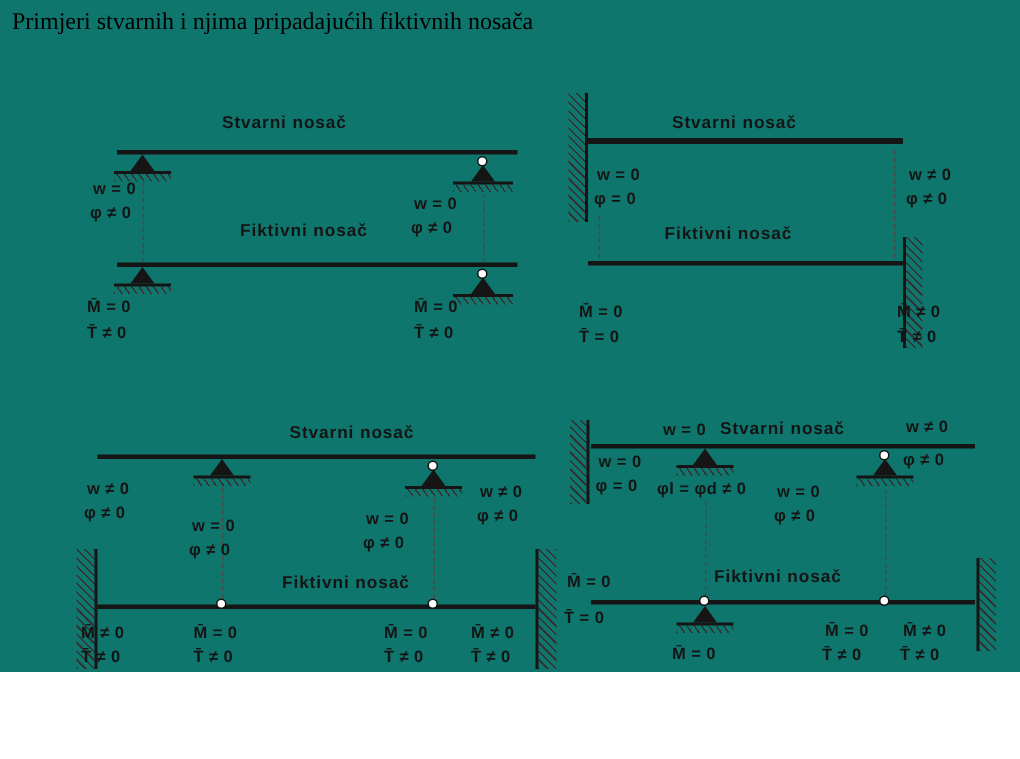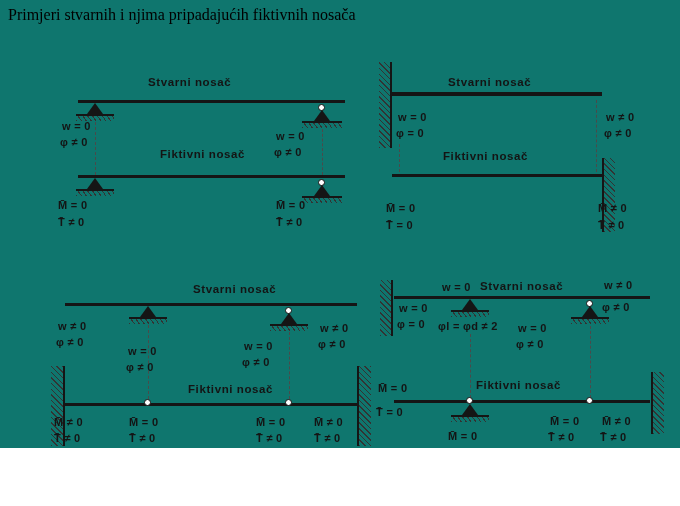--- a/index.html
+++ b/index.html
@@ -156,21 +156,21 @@
     <div class="circ" style="left:586px;top:300px"></div>
     <div class="tri" style="left:582px;top:306px"></div>
     <div class="sbase" style="left:571px;top:317px;width:38px"></div>
 
     <div class="dash" style="left:470px;top:334px;height:64px"></div>
     <div class="dash" style="left:590px;top:326px;height:72px"></div>
 
     <div class="lbl" style="left:399px;top:302px">w = 0</div>
     <div class="lbl" style="left:397px;top:318px">φ = 0</div>
     <div class="lbl" style="left:442px;top:281px">w = 0</div>
-    <div class="lbl" style="left:438px;top:320px">φl = φd ≠ 2</div>
+    <div class="lbl" style="left:438px;top:320px">φl = φd ≠ 0</div>
     <div class="lbl" style="left:518px;top:322px">w = 0</div>
     <div class="lbl" style="left:516px;top:338px">φ ≠ 0</div>
     <div class="lbl" style="left:604px;top:279px">w ≠ 0</div>
     <div class="lbl" style="left:602px;top:301px">φ ≠ 0</div>
 
     <div class="sec" style="left:476px;top:379px">Fiktivni nosač</div>
     <div class="beam" style="left:394px;top:400px;width:256px"></div>
 
     <div class="circ" style="left:466px;top:397px"></div>
     <div class="tri" style="left:462px;top:404px"></div>

